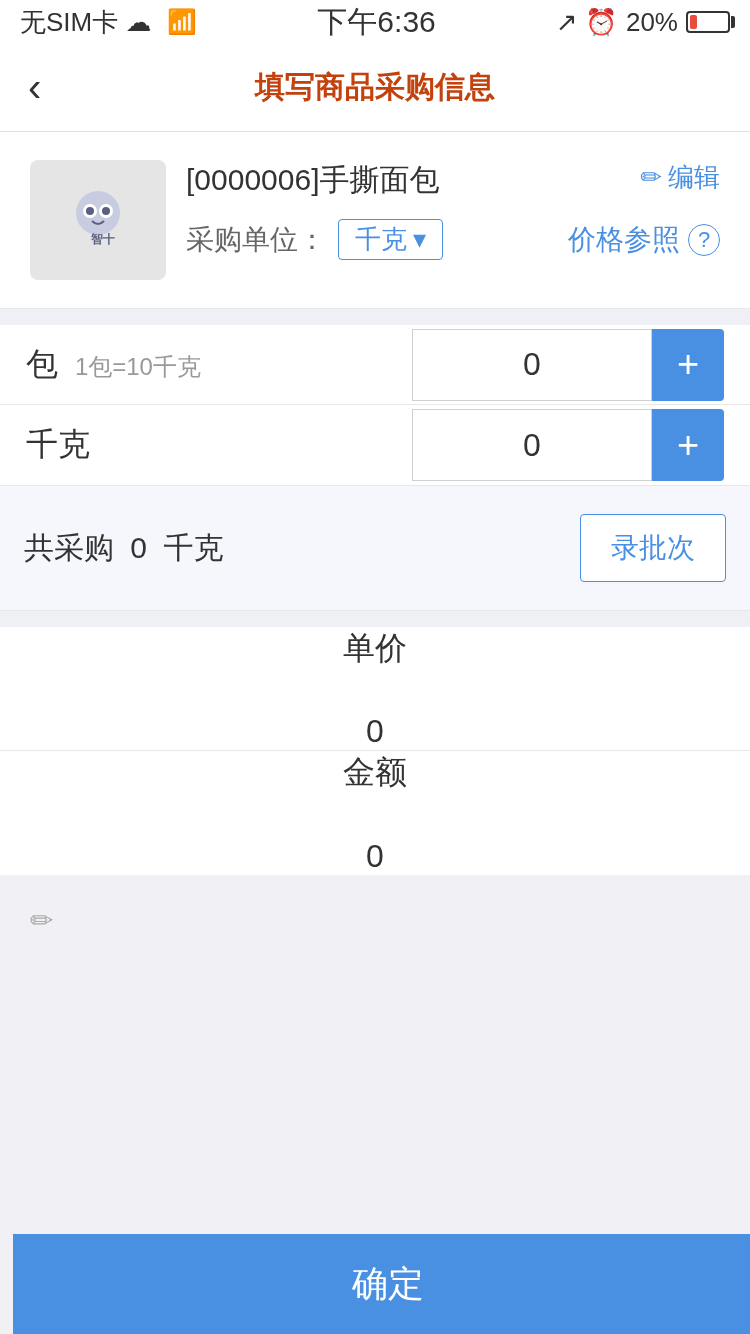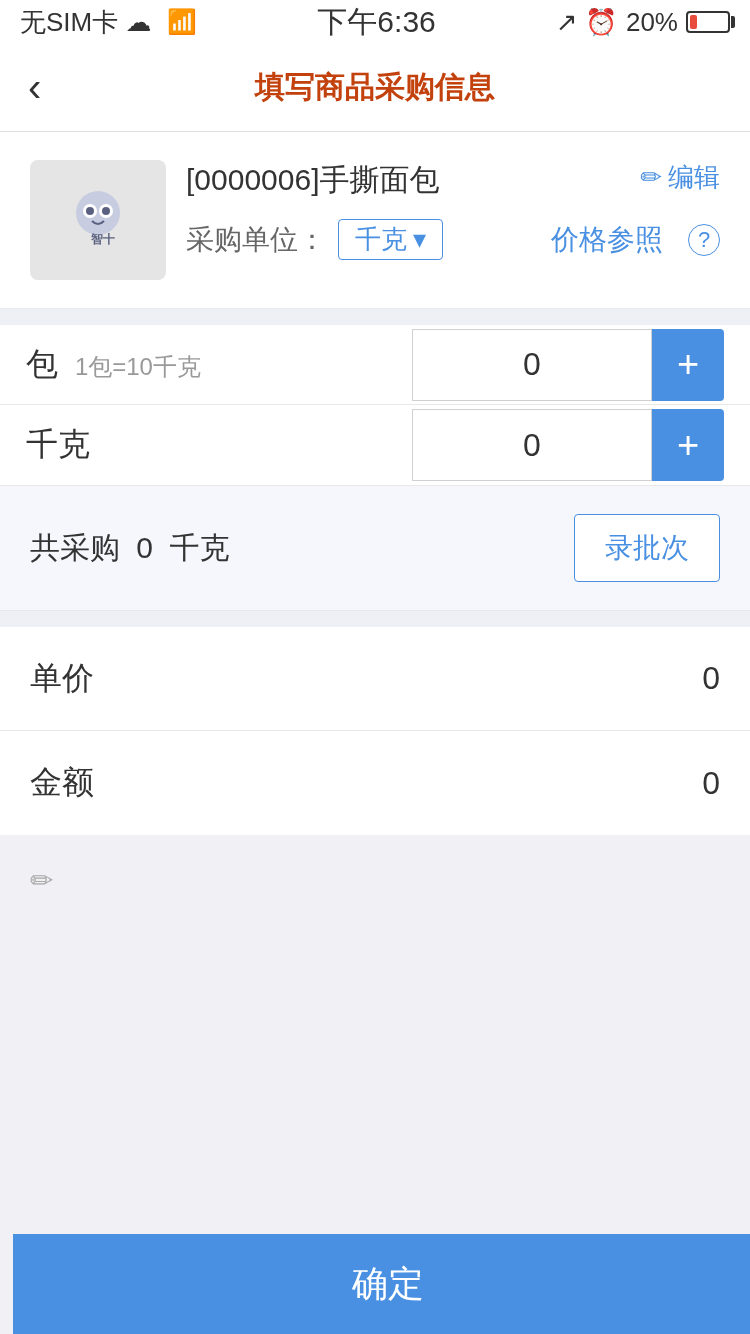--- a/index.html
+++ b/index.html
@@ -145,21 +145,21 @@
       font-size: 26px;
       display: flex;
       align-items: center;
       gap: 6px;
     }
     .price-ref {
       font-size: 28px;
       color: #4a90e2;
       display: flex;
       align-items: center;
-      gap: 25px;
+      gap: 8px;
     }
 
     
     .divider-section {
       height: 16px;
       background: #eef0f5;
     }
 
     
     .input-section {
@@ -211,21 +211,21 @@
       align-items: center;
       justify-content: center;
       cursor: pointer;
       border: none;
       border-radius: 0 4px 4px 0;
     }
 
     
     .summary-row {
       background: #f5f7fc;
-      padding: 28px 30px;
+      padding: 28px 24px;
       display: flex;
       align-items: center;
       justify-content: space-between;
       border-top: 1px solid #e8e8e8;
       border-bottom: 1px solid #e8e8e8;
     }
     .summary-text {
       font-size: 30px;
       color: #333;
     }
@@ -242,22 +242,23 @@
     
     .price-section {
       background: #fff;
       margin-top: 0;
     }
     .price-row {
       display: flex;
       align-items: center;
       justify-content: space-between;
       padding: 0 30px;
-      height: 104px;
+      height: 124px;
       border-bottom: 1px solid #e8e8e8;
+      flex-direction: column;
     }
     .price-row:last-child {
       border-bottom: none;
     }
     .price-label {
       font-size: 32px;
       color: #333;
     }
     .price-value {
       font-size: 32px;

